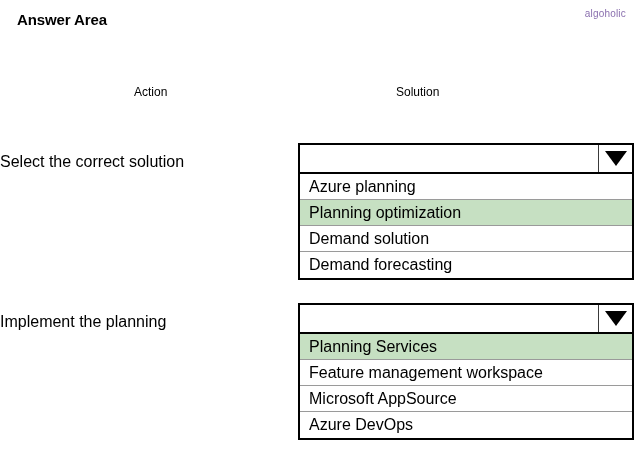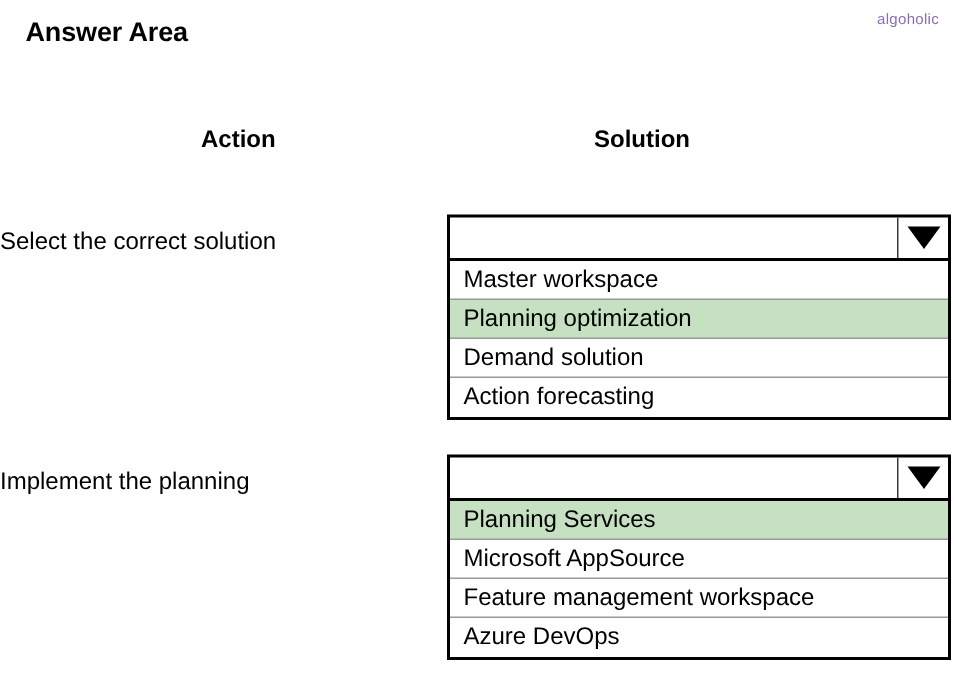--- a/index.html
+++ b/index.html
@@ -25,31 +25,31 @@
     color: #8a6fae;
     letter-spacing: 0.2px;
     white-space: nowrap;
   }
 
   
   #page-title {
     position: absolute;
     left: 17px;
     top: 11px;
-    font-size: 18px;
+    font-size: 15px;
     font-weight: bold;
     letter-spacing: -0.1px;
     white-space: nowrap;
   }
 
   
   .col-header {
     position: absolute;
-    font-size: 16px;
-    font-weight: bold;
+    font-size: 12px;
+    font-weight: normal;
     white-space: nowrap;
   }
   #header-action   { left: 134px; top: 85px; }
   #header-solution { left: 396px; top: 85px; }
 
   
   .qrow {
     position: absolute;
     left: 0;
     width: 636px;
@@ -145,38 +145,38 @@
   <div class="row-label">Select the correct solution</div>
 
   <div class="dropdown">
     <div class="dd-select">
       <div class="dd-value"></div>
       <div class="dd-arrow-cell">
         <span class="arrow-glyph"></span>
       </div>
     </div>
     <div class="dd-options">
-      <div class="dd-option">Master workspace</div>
+      <div class="dd-option">Azure planning</div>
       <div class="dd-option highlighted">Planning optimization</div>
       <div class="dd-option">Demand solution</div>
-      <div class="dd-option">Action forecasting</div>
+      <div class="dd-option">Demand forecasting</div>
     </div>
   </div>
 </div>
 
 <div class="qrow" id="row-2">
   <div class="row-label">Implement the planning</div>
 
   <div class="dropdown">
     <div class="dd-select">
       <div class="dd-value"></div>
       <div class="dd-arrow-cell">
         <span class="arrow-glyph"></span>
       </div>
     </div>
     <div class="dd-options">
       <div class="dd-option highlighted">Planning Services</div>
+      <div class="dd-option">Feature management workspace</div>
       <div class="dd-option">Microsoft AppSource</div>
-      <div class="dd-option">Feature management workspace</div>
       <div class="dd-option">Azure DevOps</div>
     </div>
   </div>
 </div>
 
 </body></html>

